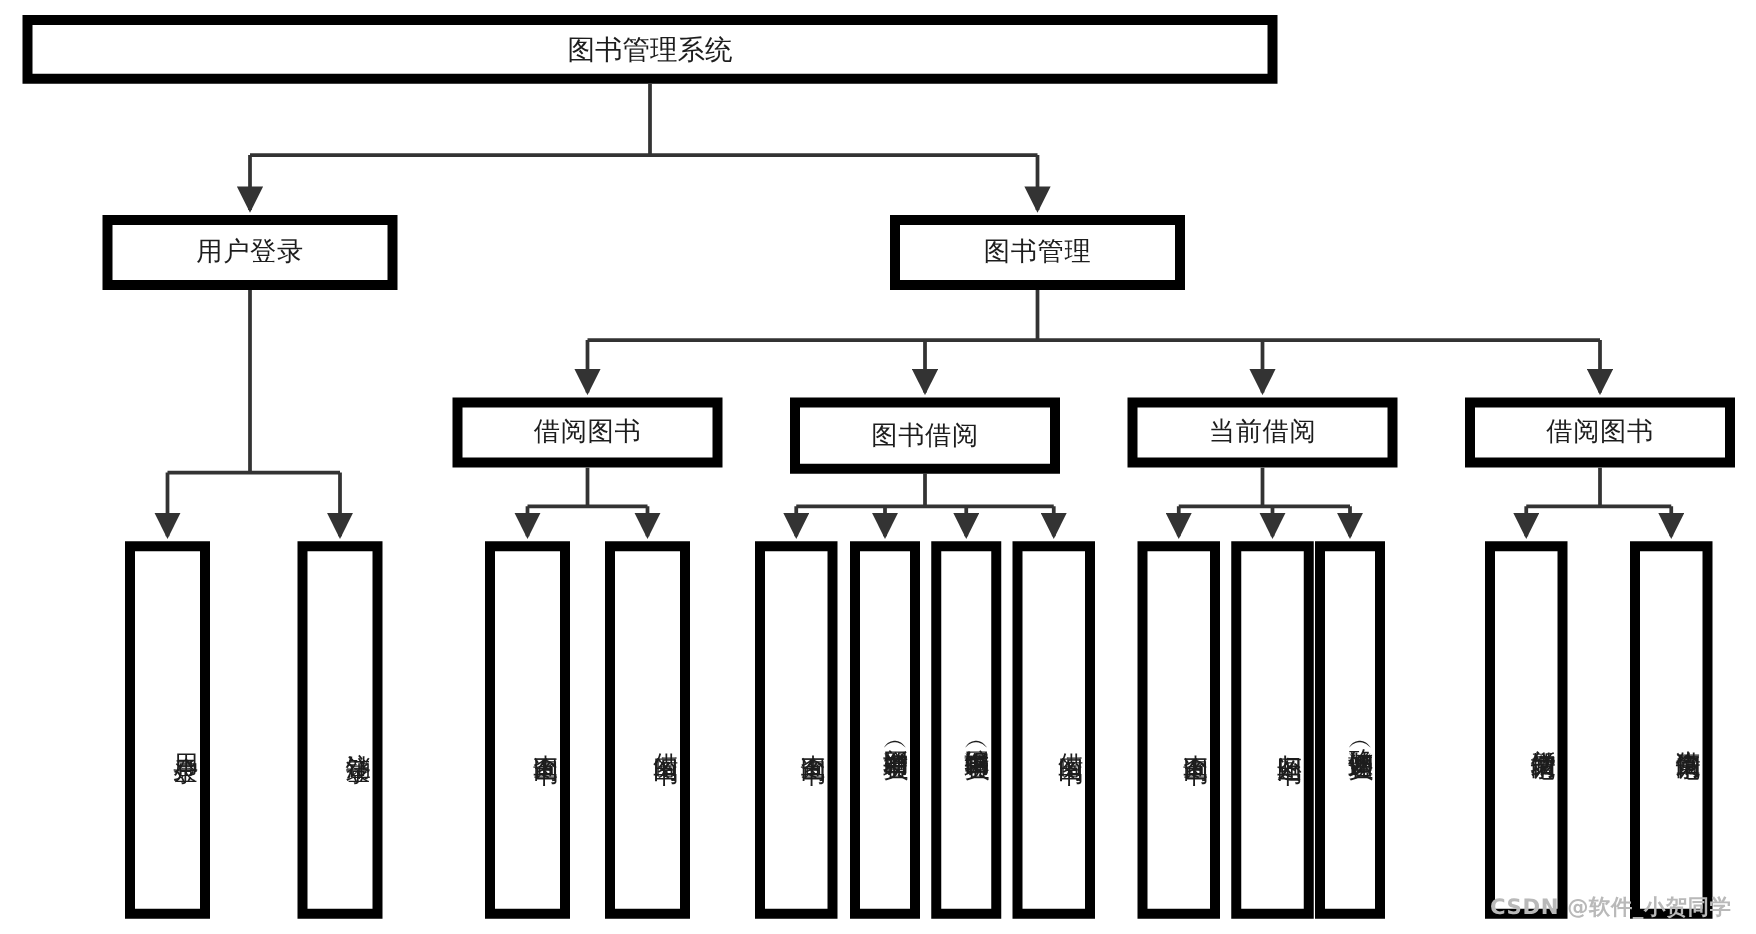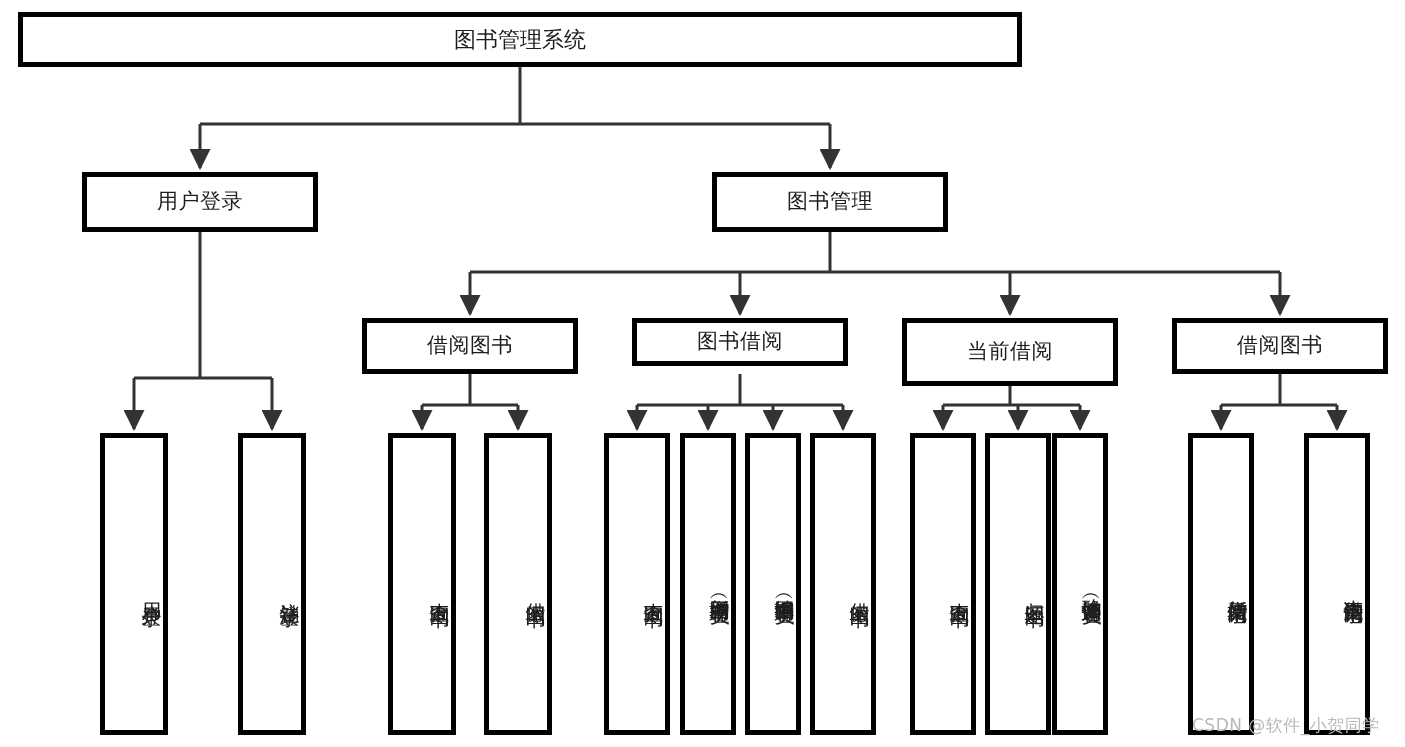--- a/index.html
+++ b/index.html
@@ -21,21 +21,21 @@
     position: absolute;
     left: 0;
     top: 0;
     width: 1405px;
     height: 747px;
     pointer-events: none;
   }
   .node {
     position: absolute;
     box-sizing: border-box;
-    border: 5px solid #000000;
+    border: 8px solid #000000;
     background: #ffffff;
     display: flex;
     align-items: center;
     justify-content: center;
     color: #1d1d1d;
   }
   .node.horiz {
     font-size: 21px;
     letter-spacing: 0.5px;
     line-height: 1.2;
@@ -61,20 +61,21 @@
     display: block;
     white-space: pre-line;
   }
   .watermark {
     position: absolute;
     font-size: 17px;
     color: #b9b9b9;
     letter-spacing: 0.5px;
     white-space: nowrap;
     user-select: none;
+    font-weight: bold;
   }
 </style>
 </head>
 <body>
 
 <div id="canvas">
 
   <svg class="edges" viewBox="0 0 1405 747" xmlns="http://www.w3.org/2000/svg">
     <defs>
       <marker id="arrow" viewBox="0 0 10 10" refX="9" refY="5" markerWidth="7" markerHeight="7" orient="auto-start-reverse">
@@ -132,24 +133,24 @@
   <div class="node horiz" id="node-l2-0" style="left: 82px; top: 172px; width: 236px; height: 60px;">
     <span class="node-label">用户登录</span>
   </div>
   <div class="node horiz" id="node-l2-1" style="left: 712px; top: 172px; width: 236px; height: 60px;">
     <span class="node-label">图书管理</span>
   </div>
 
   <div class="node horiz" id="node-l3-0" style="left: 362px; top: 318px; width: 216px; height: 56px;">
     <span class="node-label">借阅图书</span>
   </div>
-  <div class="node horiz" id="node-l3-1" style="left: 632px; top: 318px; width: 216px; height: 48px;">
+  <div class="node horiz" id="node-l3-1" style="left: 632px; top: 318px; width: 216px; height: 61px;">
     <span class="node-label">图书借阅</span>
   </div>
-  <div class="node horiz" id="node-l3-2" style="left: 902px; top: 318px; width: 216px; height: 68px;">
+  <div class="node horiz" id="node-l3-2" style="left: 902px; top: 318px; width: 216px; height: 56px;">
     <span class="node-label">当前借阅</span>
   </div>
   <div class="node horiz" id="node-l3-3" style="left: 1172px; top: 318px; width: 216px; height: 56px;">
     <span class="node-label">借阅图书</span>
   </div>
 
   <div class="node vert" id="node-leaf-0" style="left: 100px; top: 433px; width: 68px; height: 302px;">
     <span class="node-label">用户登录</span>
   </div>
   <div class="node vert" id="node-leaf-1" style="left: 238px; top: 433px; width: 68px; height: 302px;">

